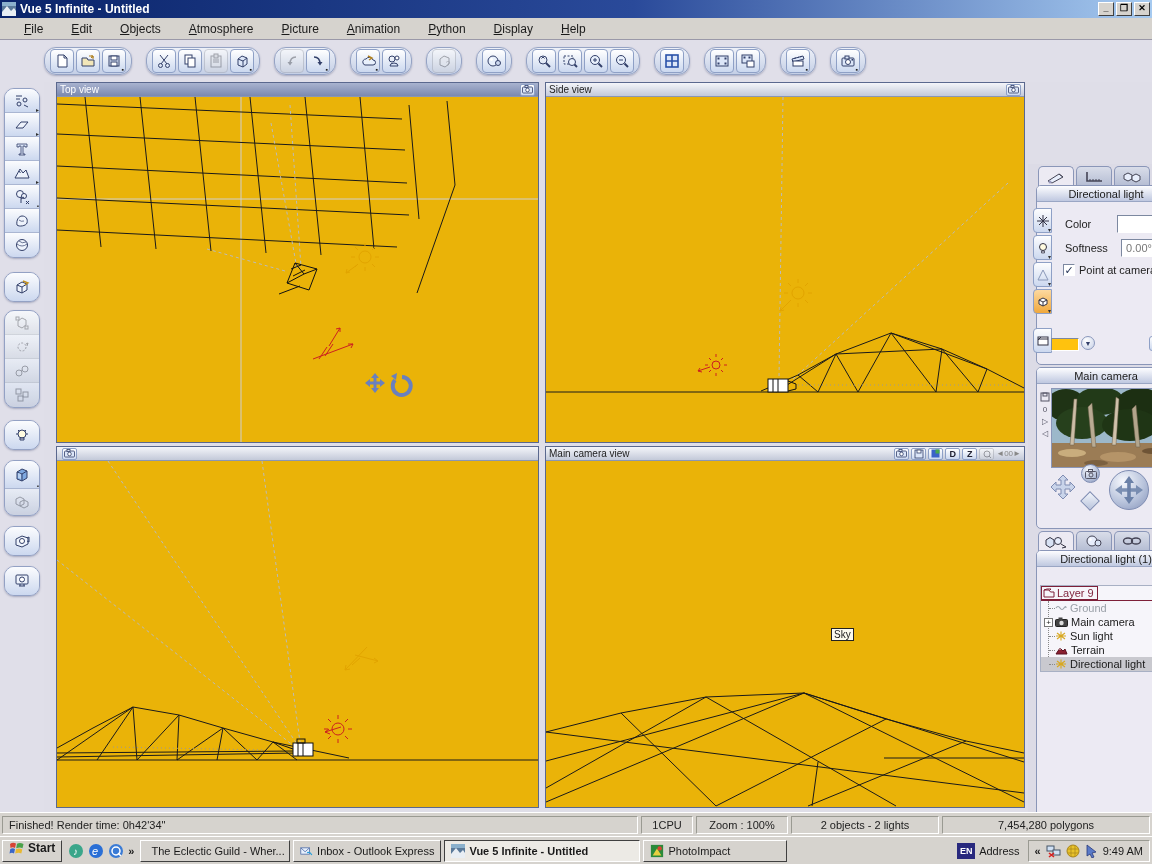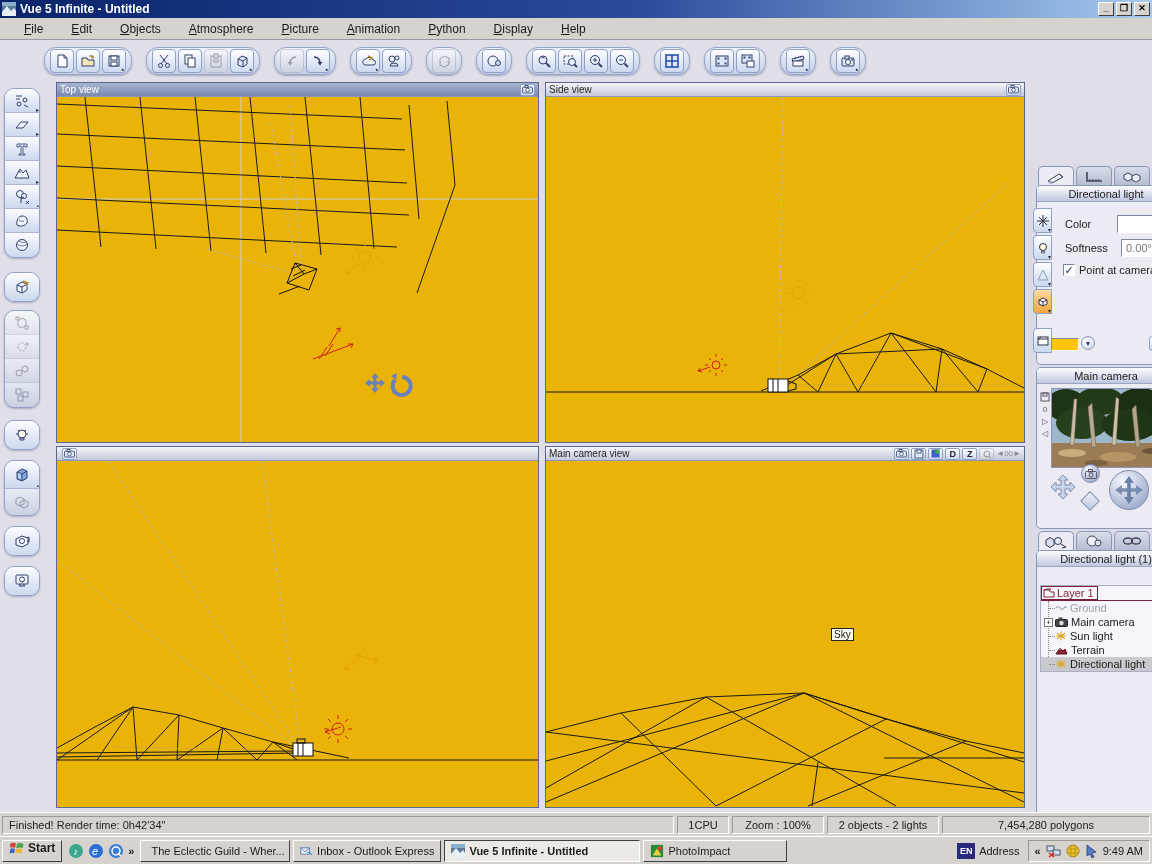--- a/index.html
+++ b/index.html
@@ -879,21 +879,21 @@
               <span>▲</span>
             </div>
         </div>
         <div class="tree abs" style="left:3px; top:18px; right:3px; bottom:22px; border:1px solid #a8b0c4;">
           <div class="layer-row">
             <div class="layer-box">
               <svg width="12" height="10" viewBox="0 0 12 10">
                   <path d="M1 2 h5 l1.5 2 H11 V9 H1 Z" fill="none" stroke="#7d1f38"></path>
                   <path d="M1 2 L4 1 h4 l-1 1" fill="none" stroke="#7d1f38"></path>
                 </svg>
-              <span style="margin-left:2px;">Layer 1</span>
+              <span style="margin-left:2px;">Layer 9</span>
             </div>
             <div style="flex:1"></div>
             <svg width="14" height="9" viewBox="0 0 14 9" style="margin-right:3px;">
                 <path d="M1 5 Q7 -1 13 5" fill="none" stroke="#5a2030" stroke-width="1.3"></path>
                 <circle cx="7" cy="4.5" r="2" fill="#5a2030"></circle>
               </svg>
           </div>
           <div class="abs connector" style="top:15px; height:56px;"></div>
           <div class="tree-row muted">
             <span class="stub"></span>
@@ -936,21 +936,21 @@
         </div>
 
       </div>
     </div>
   </div>
 
   <div class="statusbar">
     <div class="status-cell status-msg">Finished! Render time: 0h42'34"</div>
     <div class="status-cell" style="width:52px;">1CPU</div>
     <div class="status-cell" style="width:92px;">Zoom : 100%</div>
-    <div class="status-cell" style="width:112px;">2 objects - 2 lights</div>
+    <div class="status-cell" style="width:148px;">2 objects - 2 lights</div>
     <div class="status-cell" style="width:208px;">7,454,280 polygons</div>
   </div>
 
   <div class="taskbar">
     <div class="start-btn">
       <svg width="16" height="14" viewBox="0 0 16 14">
         <path d="M1 3 C3 1.5 5 1.5 7 2.5 L6 7 C4 6 3 6 1.5 7 Z" fill="#d84434"></path>
         <path d="M8 2.7 C10 1.7 12 1.7 14.5 3 L13.5 7.2 C11.5 6.2 10 6.2 7.2 7.2 Z" fill="#4aa14a"></path>
         <path d="M1.3 8 C3 7 4.5 7 6 8 L5 12.5 C3.5 11.5 2.5 11.5 0.5 12.5 Z" fill="#3a66c8"></path>
         <path d="M7 8.2 C9 7.2 11 7.2 13.3 8.4 L12.3 12.6 C10.3 11.6 9 11.6 6.2 12.6 Z" fill="#e8b830"></path>

